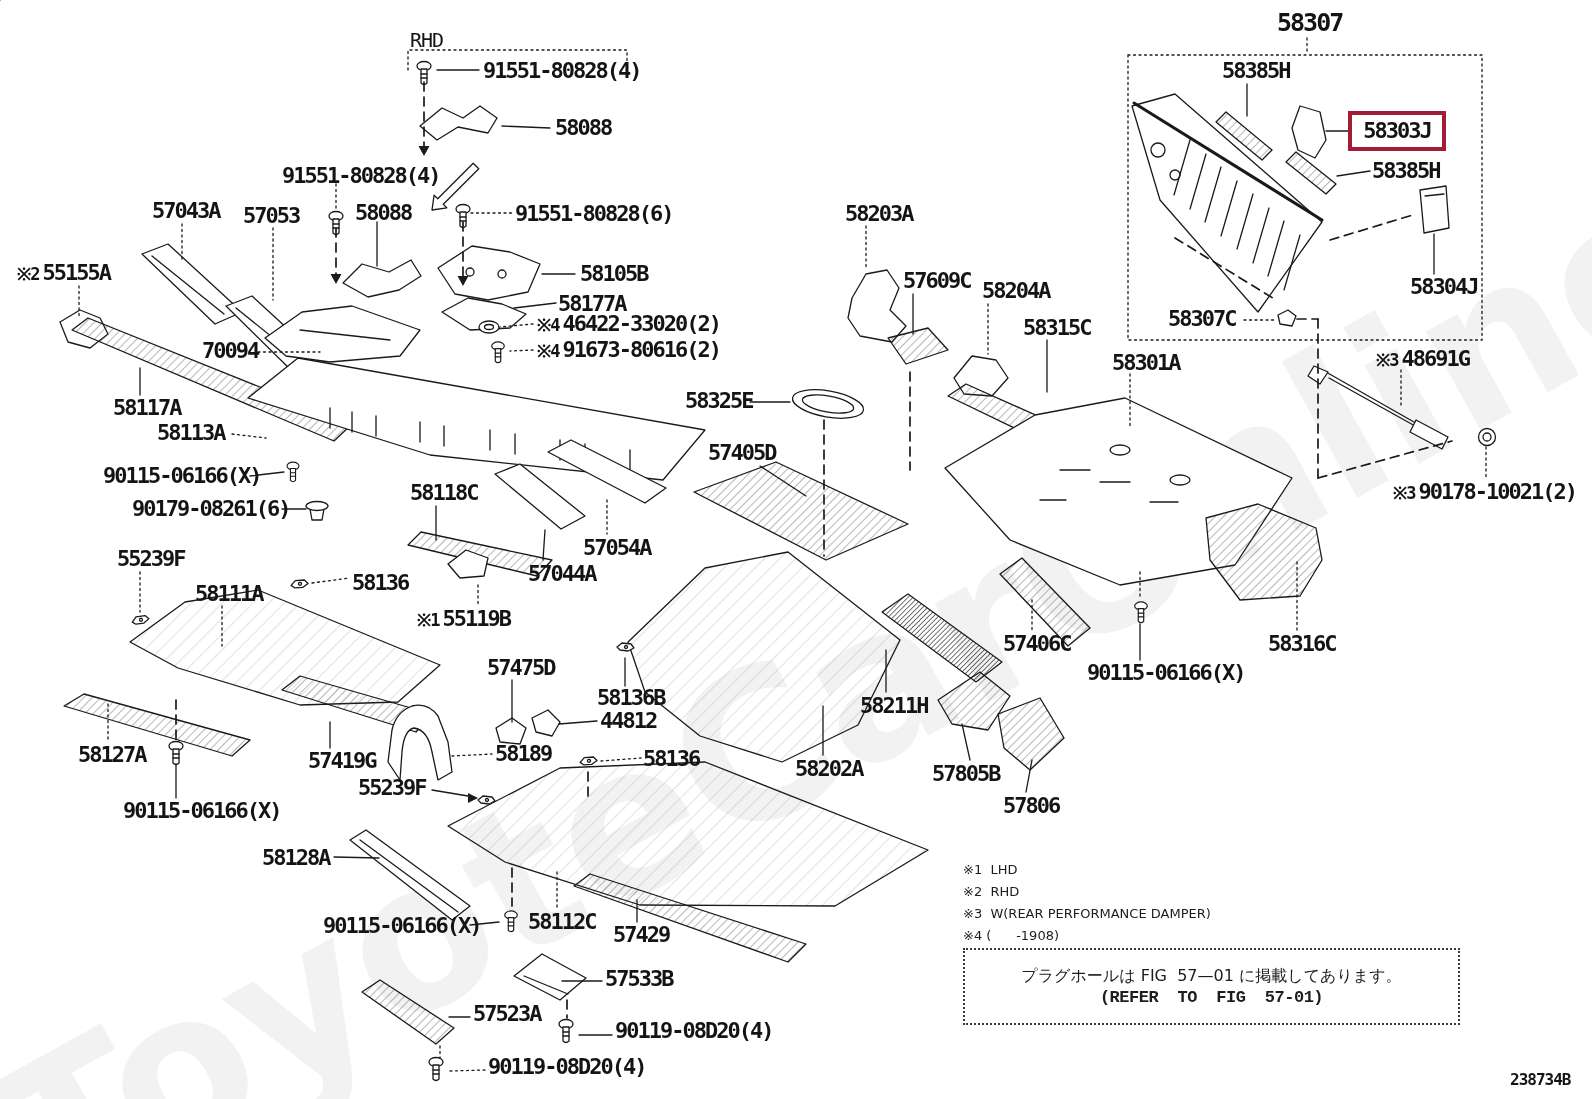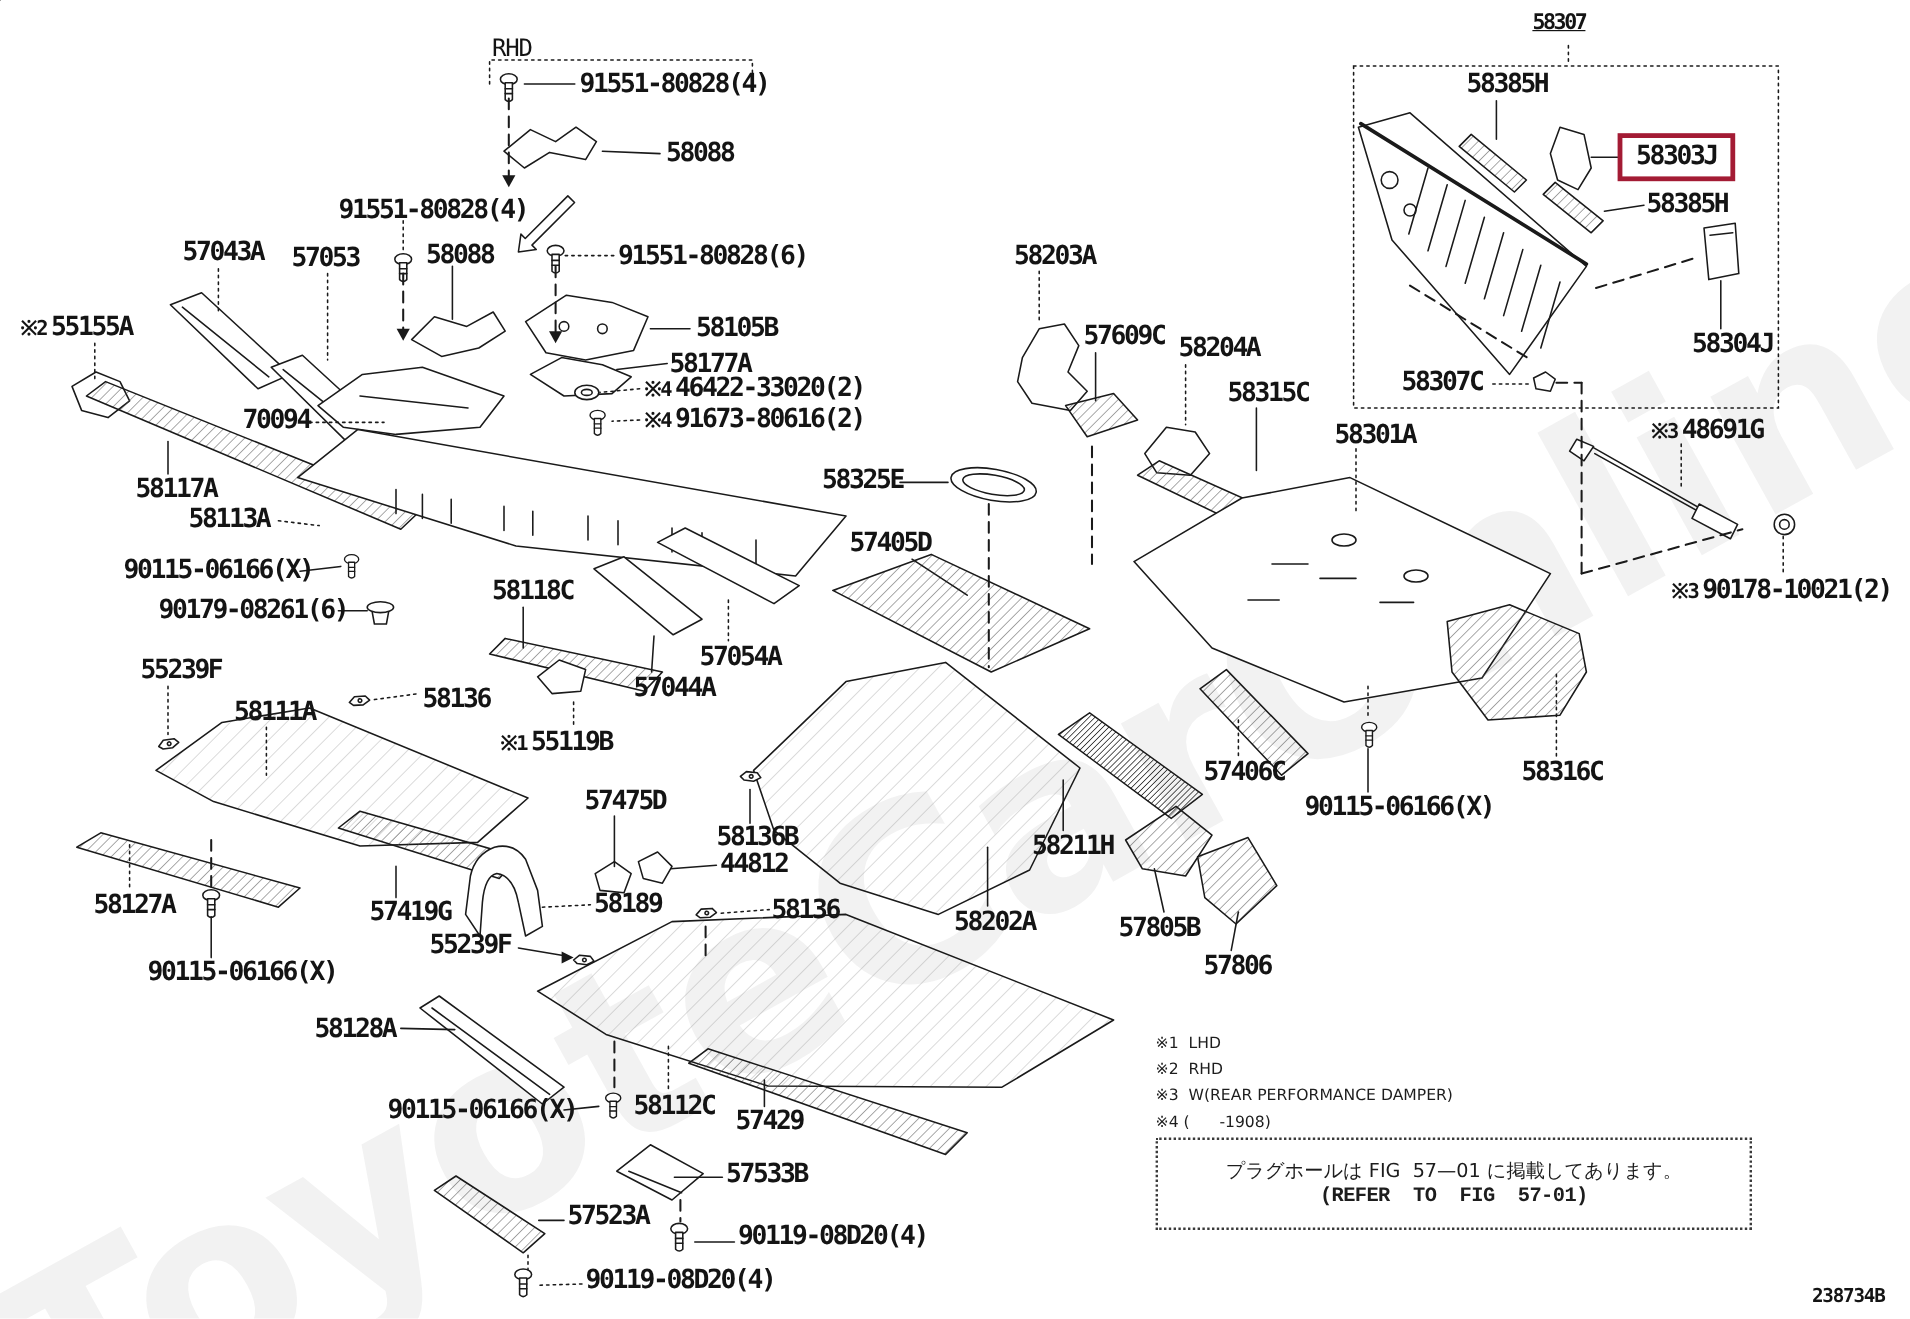--- a/index.html
+++ b/index.html
@@ -6,21 +6,21 @@
   #stage{position:relative;width:1592px;height:1099px;background:#fff;overflow:hidden;
          font-family:"DejaVu Sans Mono",monospace;}
   #wm{position:absolute;left:-40px;top:1055px;transform:rotate(-29deg);transform-origin:0 0;
       font-family:"DejaVu Sans",sans-serif;font-weight:bold;font-size:205px;
       color:rgba(40,40,40,0.06);white-space:nowrap;z-index:1;pointer-events:none;}
   #lw{position:absolute;left:0;top:0;z-index:2;}
   .pl{position:absolute;font-family:"DejaVu Sans Mono",monospace;font-weight:bold;font-size:22px;
       letter-spacing:-2px;color:#141414;white-space:pre;line-height:1;z-index:3;}
   .pl .px{font-size:17px;letter-spacing:-1px;margin-right:3px;}
   .thin{font-weight:normal;font-size:20px;letter-spacing:-1px;}
-  .big{font-size:18px;text-decoration:underline;}
+  .big{font-size:25px;}
   .small{font-size:16px;letter-spacing:-1px;}
   .lg{position:absolute;font-family:"DejaVu Sans",sans-serif;font-size:13px;color:#1d1d1d;
       white-space:pre;line-height:1.2;z-index:3;}
   #notebox{position:absolute;left:963px;top:948px;width:497px;height:77px;border:2px dotted #3a3a3a;
       box-sizing:border-box;display:flex;flex-direction:column;justify-content:center;align-items:center;
       gap:1px;z-index:3;}
   #notebox .jp{font-family:"DejaVu Sans",sans-serif;font-size:16px;color:#1d1d1d;white-space:pre;text-align:right;}
   #notebox .en{font-family:"DejaVu Sans",sans-serif;font-size:15px;color:#1d1d1d;white-space:pre;}
   #notebox .rf{font-family:Liberation Mono, monospace;font-weight:bold;font-size:17px;
       letter-spacing:-0.5px;color:#1d1d1d;white-space:pre;}

